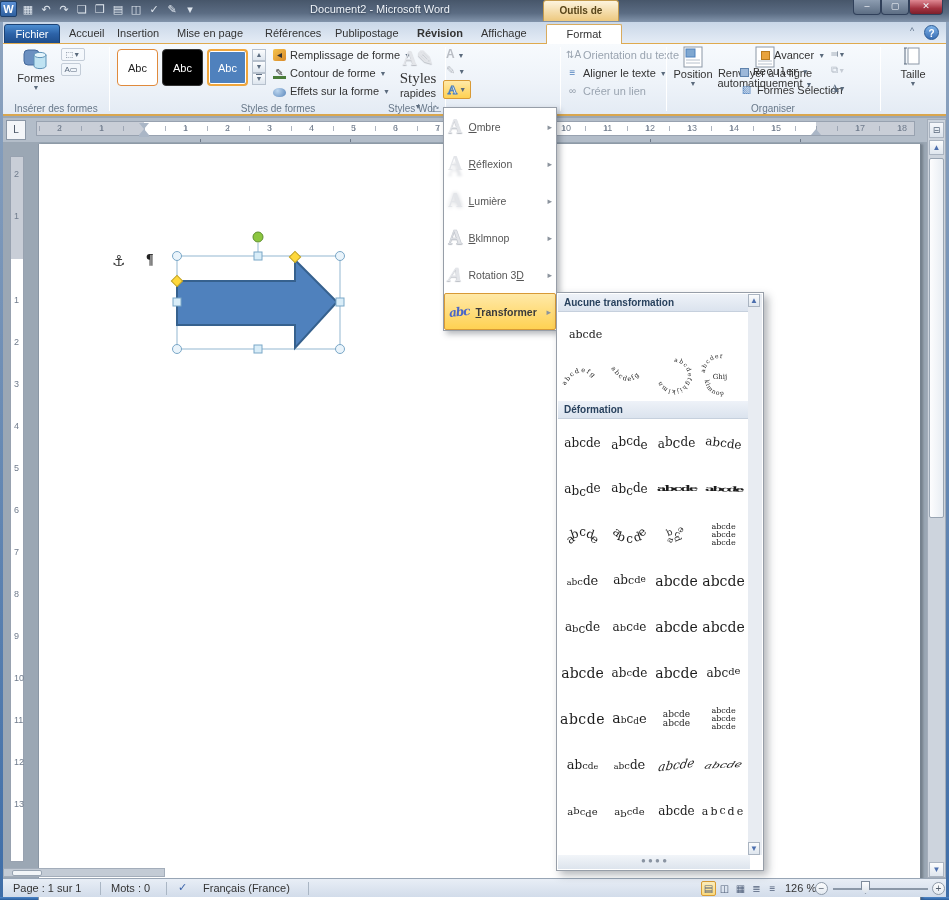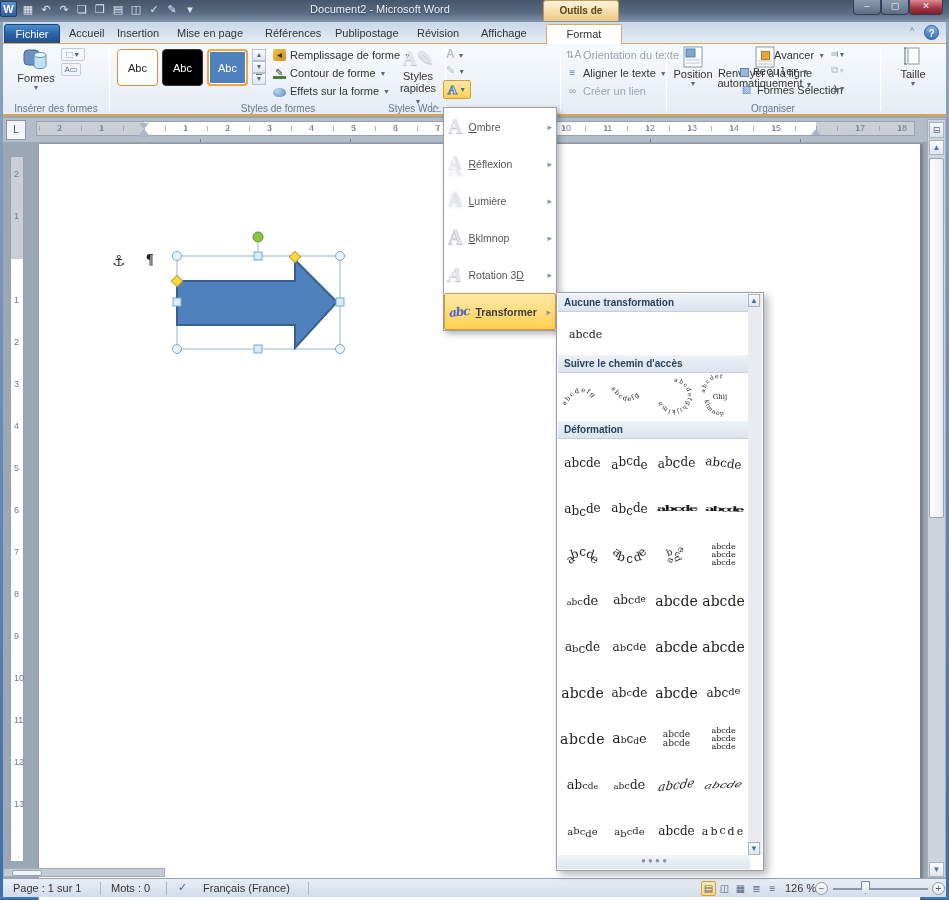--- a/index.html
+++ b/index.html
@@ -225,21 +225,21 @@
   <div id="side-r" class="abs"></div>
   <div id="bottom-edge" class="abs"></div>
 
   <div id="tabrow" class="abs">
     <div class="tab" id="tab-file">Fichier</div>
     <div class="tab" style="left:62px;">Accueil</div>
     <div class="tab" style="left:110px;">Insertion</div>
     <div class="tab" style="left:170px;">Mise en page</div>
     <div class="tab" style="left:258px;">Références</div>
     <div class="tab" style="left:328px;">Publipostage</div>
-    <div class="tab" style="left:410px;">Révision</div>
+    <div class="tab" style="left:410px;font-weight:bold;">Révision</div>
     <div class="tab" style="left:474px;">Affichage</div>
     <div class="tab" id="tab-format">Format</div>
   </div>
   <div id="gold-line-top" class="abs"></div>
   <div id="ribbon-collapse" class="abs">^</div>
   <div id="help-btn" class="abs">?</div>
 
   <div id="ribbon" class="abs">
 
     <div class="bigbtn" style="left:10px;top:2px;width:46px;">
@@ -276,21 +276,21 @@
       <span class="mini" style="background:radial-gradient(circle at 35% 30%,#bcd6ef,#5a87bc);border-radius:50% 50% 45% 45%;height:9px;margin-top:2px;"></span>
       <span>Effets sur la forme</span>
         <span class="dd">▼</span>
     </div>
     <div class="glabel" style="left:200px;width:150px;">Styles de formes</div>
     <div class="abs" style="left:428px;top:58px;width:10px;height:10px;border:1px solid #9aa6b4;border-top:none;border-right:none;font-size:7px;color:#5c6c80;text-align:center;line-height:9px;">↘</div>
     <div class="gdiv" style="left:442px;"></div>
 
     <div class="bigbtn" style="left:392px;top:2px;width:46px;color:#333;">
       <span class="ico-A-gray" style="line-height:24px;">A✎</span>
-      <span style="font-size:11px;">Styles</span>
+      <span style="font-size:15px;font-family:Liberation Serif, serif;">Styles</span>
       <span style="font-size:11px;"><span>rapides</span> <span class="dd">▼</span></span>
     </div>
     <div class="abs" style="left:443px;top:3px;width:26px;height:15px;font-size:12px;color:#b9bdc4;font-weight:bold;cursor:pointer;">A <span class="dd">▼</span></div>
     <div class="abs" style="left:443px;top:20px;width:26px;height:15px;font-size:11px;color:#b9bdc4;cursor:pointer;">✎ <span class="dd">▼</span></div>
     <div id="wordart-A-btn" class="abs">
       <span class="ico-A-blue">A</span>
         <span class="dd">▼</span>
     </div>
     <div class="glabel" style="left:385px;width:60px;text-align:left;">Styles Wor</div>
     <div class="gdiv" style="left:557px;"></div>
@@ -485,21 +485,20 @@
     <div class="menu-item" id="mi-transformer">
       <span class="mi-abc">abc</span>
       <span class="mi-label"><span></span><u>T</u><span>ransformer</span></span>
       <span class="mi-arrow">▸</span>
     </div>
   </div>
 
   <div id="submenu" class="abs">
     <div class="sm-head" style="width:190px;">Aucune transformation</div>
     <div id="none-cell">abcde</div>
-    <div class="sm-head" style="width:190px;">Suivre le chemin d'accès</div>
     <div id="path-row">
       <svg class="path-cell" viewBox="0 0 46 44">
         <defs>
             <path id="p-au" d="M6,32 Q23,4 40,32"></path>
           </defs>
         <text font-size="6.5" letter-spacing="1.5"><textPath href="#p-au">abcdefg</textPath></text>
       </svg>
       <svg class="path-cell" viewBox="0 0 46 44">
         <defs>
             <path id="p-ad" d="M6,14 Q23,40 40,14"></path>

